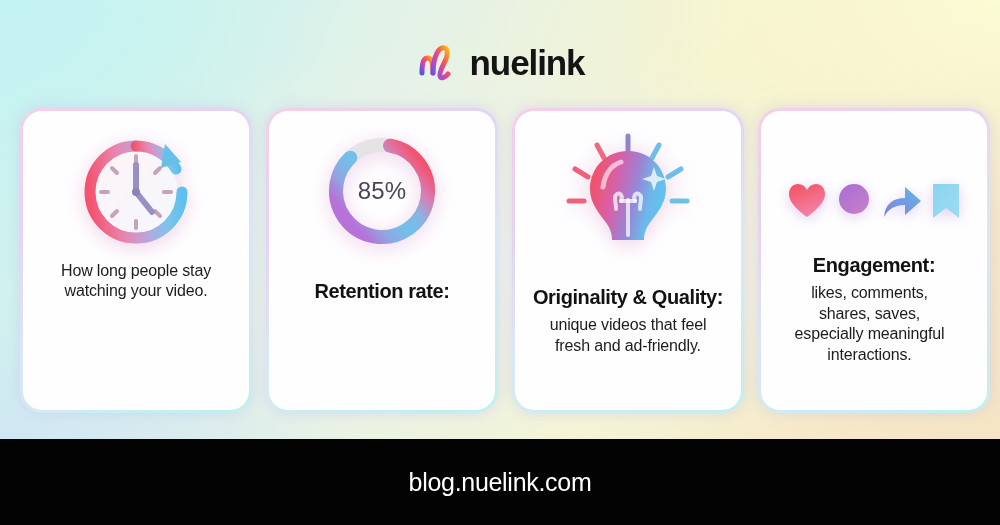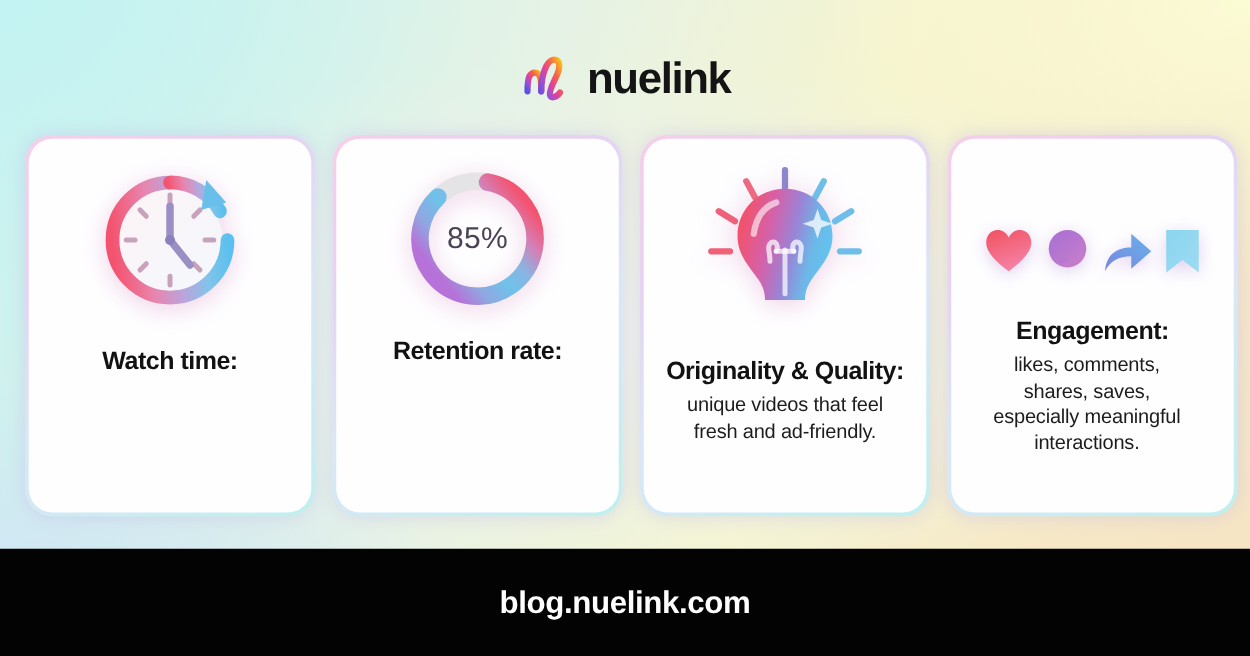--- a/index.html
+++ b/index.html
@@ -66,39 +66,39 @@
     font-size:16px; color:#1c1c1c; text-align:center;
     line-height:1.28; margin-top:6px; letter-spacing:-.15px;
     white-space:pre-line; width:232px;
   }
   
   .card.wide-text .card-body { width:250px; margin-left:-9px; }
   .card.c3 .icon-area { height:100px; align-items:flex-end; padding-bottom:8px;}
   .card.c3 .card-title { margin-top:26px; }
   .card.c4 .icon-area { height:150px; }
   .card.c1 .card-title { margin-top:22px; }
-  .card.c2 .card-title { margin-top:14px; }
+  .card.c2 .card-title { margin-top:24px; }
   .card.c4 .card-title { margin-top:8px; }
   
   .eng-row { display:flex; align-items:center; gap:10px; }
   .eng-row svg { display:block; filter:drop-shadow(0 3px 7px rgba(190,150,220,.45)); }
   
   .donut-wrap { position:relative; width:128px; height:128px; }
   .donut-label {
     position:absolute; inset:0;
     display:flex; align-items:center; justify-content:center;
     font-size:24px; color:#4e4356; letter-spacing:.2px;
   }
   
   .footer {
     position:absolute; left:0; bottom:0; width:1000px; height:86px;
     background:#030303; display:flex; align-items:center; justify-content:center;
   }
   .footer-text {
-    color:#ffffff; font-size:25px; letter-spacing:-.3px; font-weight:700;
+    color:#ffffff; font-size:25px; letter-spacing:-.3px; font-weight:400;
   }
   .glow { filter:drop-shadow(0 4px 10px rgba(225,160,205,.45)); }
 </style>
 </head>
 <body>
 
 <div class="bg"></div>
 
 <div class="header">
   <svg class="logo-mark" viewBox="0 0 44 40">
@@ -150,21 +150,22 @@
             <line x1="35" y1="36" x2="40" y2="41"></line>
             <line x1="78" y1="79" x2="83" y2="84"></line>
             <line x1="35" y1="84" x2="40" y2="79"></line>
             <line x1="78" y1="41" x2="83" y2="36"></line>
           </g>
           <line x1="59" y1="60" x2="59" y2="33" stroke="#9a8fc4" stroke-width="6" stroke-linecap="round"></line>
           <line x1="59" y1="60" x2="75" y2="80" stroke="#9a8fc4" stroke-width="6" stroke-linecap="round"></line>
           <circle cx="59" cy="60" r="4" fill="#8c82bb"></circle>
         </svg>
       </div>
-      <div class="card-title">Watch time:</div>
+      <div class="card-body">How long people stay
+watching your video.</div>
     </div>
   </div>
 
   <div class="card c2">
     <div class="card-inner">
       <div class="icon-area">
         <div class="donut-wrap">
           <svg width="128" height="128" viewBox="0 0 128 128" class="glow">
             <defs>
               <linearGradient id="dgrad" x1="0.15" y1="0.2" x2="0.9" y2="0.85">

